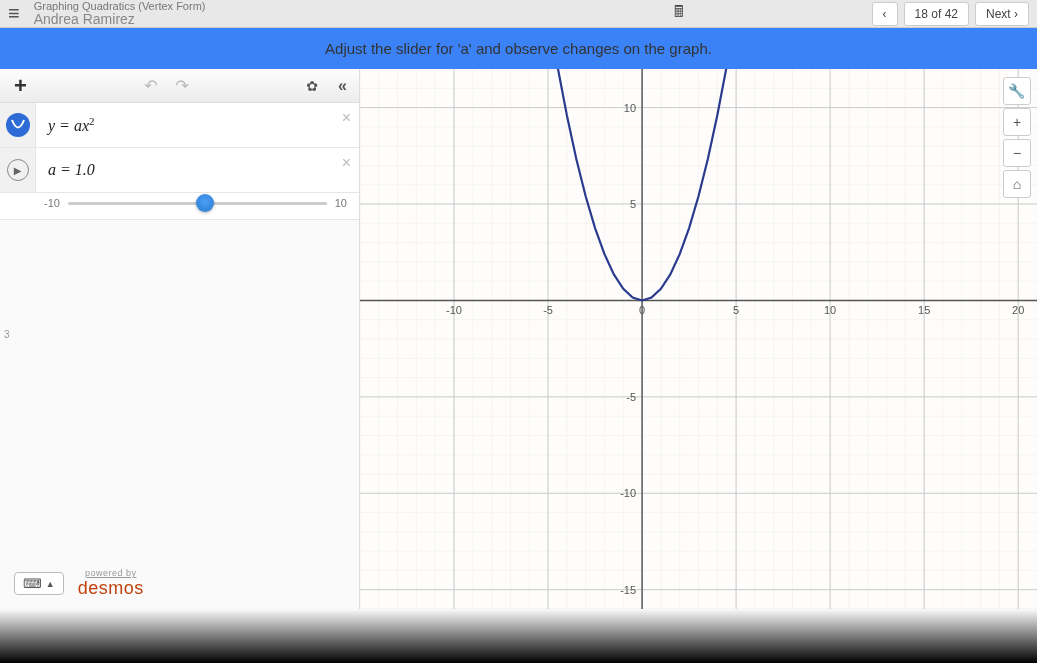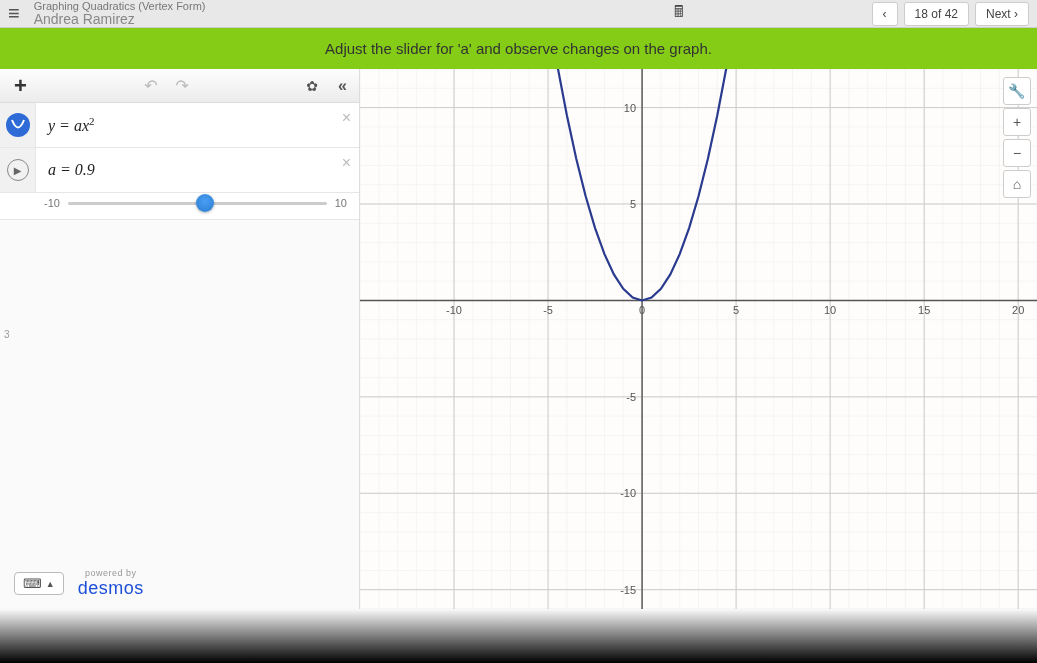--- a/index.html
+++ b/index.html
@@ -42,21 +42,21 @@
       cursor: pointer;
       display: flex;
       align-items: center;
       gap: 4px;
     }
     .instruction {
       text-align: center;
       font-size: 15px;
       color: #333;
       padding: 12px 0;
-      background: #84cc16;
+      background: #3b82f6;
     }
     .workspace {
       display: flex;
       height: 540px;
       position: relative;
     }
     
     .left-panel {
       width: 360px;
       background: #fafafa;
@@ -176,22 +176,22 @@
       border: 1px solid #bbb;
       border-radius: 4px;
       padding: 3px 8px;
       font-size: 13px;
       color: #555;
       cursor: pointer;
       display: flex; align-items: center; gap: 4px;
       background: #fff;
     }
     .desmos-brand { text-align: center; color: #999; }
-    .desmos-powered { font-size: 9px; letter-spacing: 0.5px; }
-    .desmos-logo { font-size: 18px; font-weight: 400; letter-spacing: 0.5px; color: #1d4ed8; }
+    .desmos-powered { font-size: 9px; letter-spacing: 0.5px; text-decoration: underline; }
+    .desmos-logo { font-size: 18px; font-weight: 400; letter-spacing: 0.5px; color: #c2410c; }
     
     .graph-area {
       flex: 1;
       position: relative;
       background: #fefdfb;
     }
     .graph-svg { width: 100%; height: 100%; }
     .right-tools {
       position: absolute;
       top: 8px;
@@ -261,21 +261,21 @@
       <div class="expr-content">
         <span>y = ax</span><sup>2</sup>
       </div>
       <span class="expr-delete">×</span>
     </div>
 
     <div class="expr-row">
       <div class="expr-tab">
         <div class="play-icon">▶</div>
       </div>
-      <div class="expr-content">a = 0.9</div>
+      <div class="expr-content">a = 1.0</div>
       <span class="expr-delete">×</span>
     </div>
 
     <div class="slider-row">
       <span>-10</span>
       <div class="slider-track">
         <div class="slider-rail"></div>
         <div class="slider-thumb" id="slider-thumb" style="left: 53%;"></div>
       </div>
       <span>10</span>

